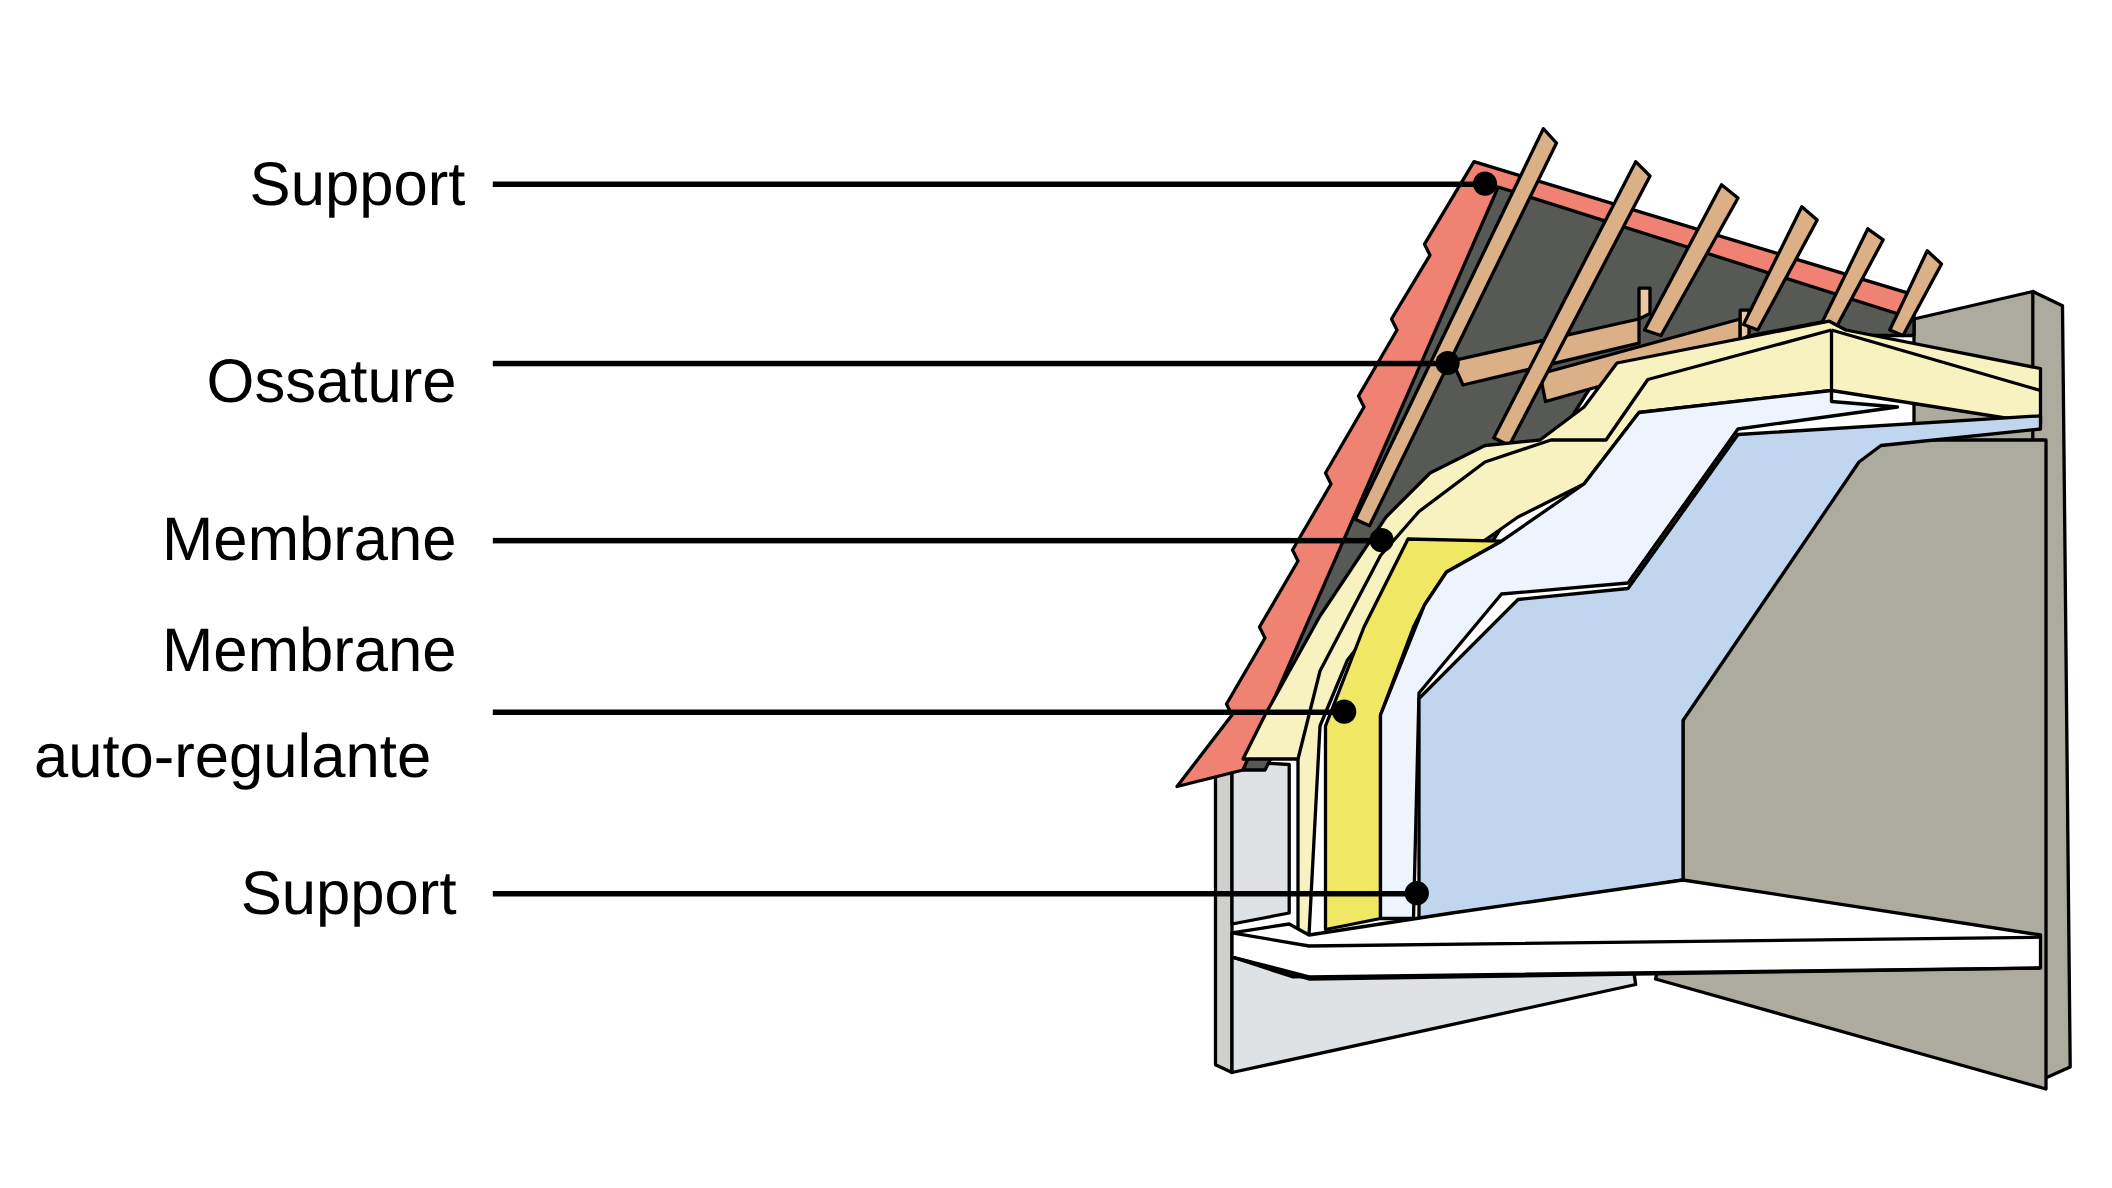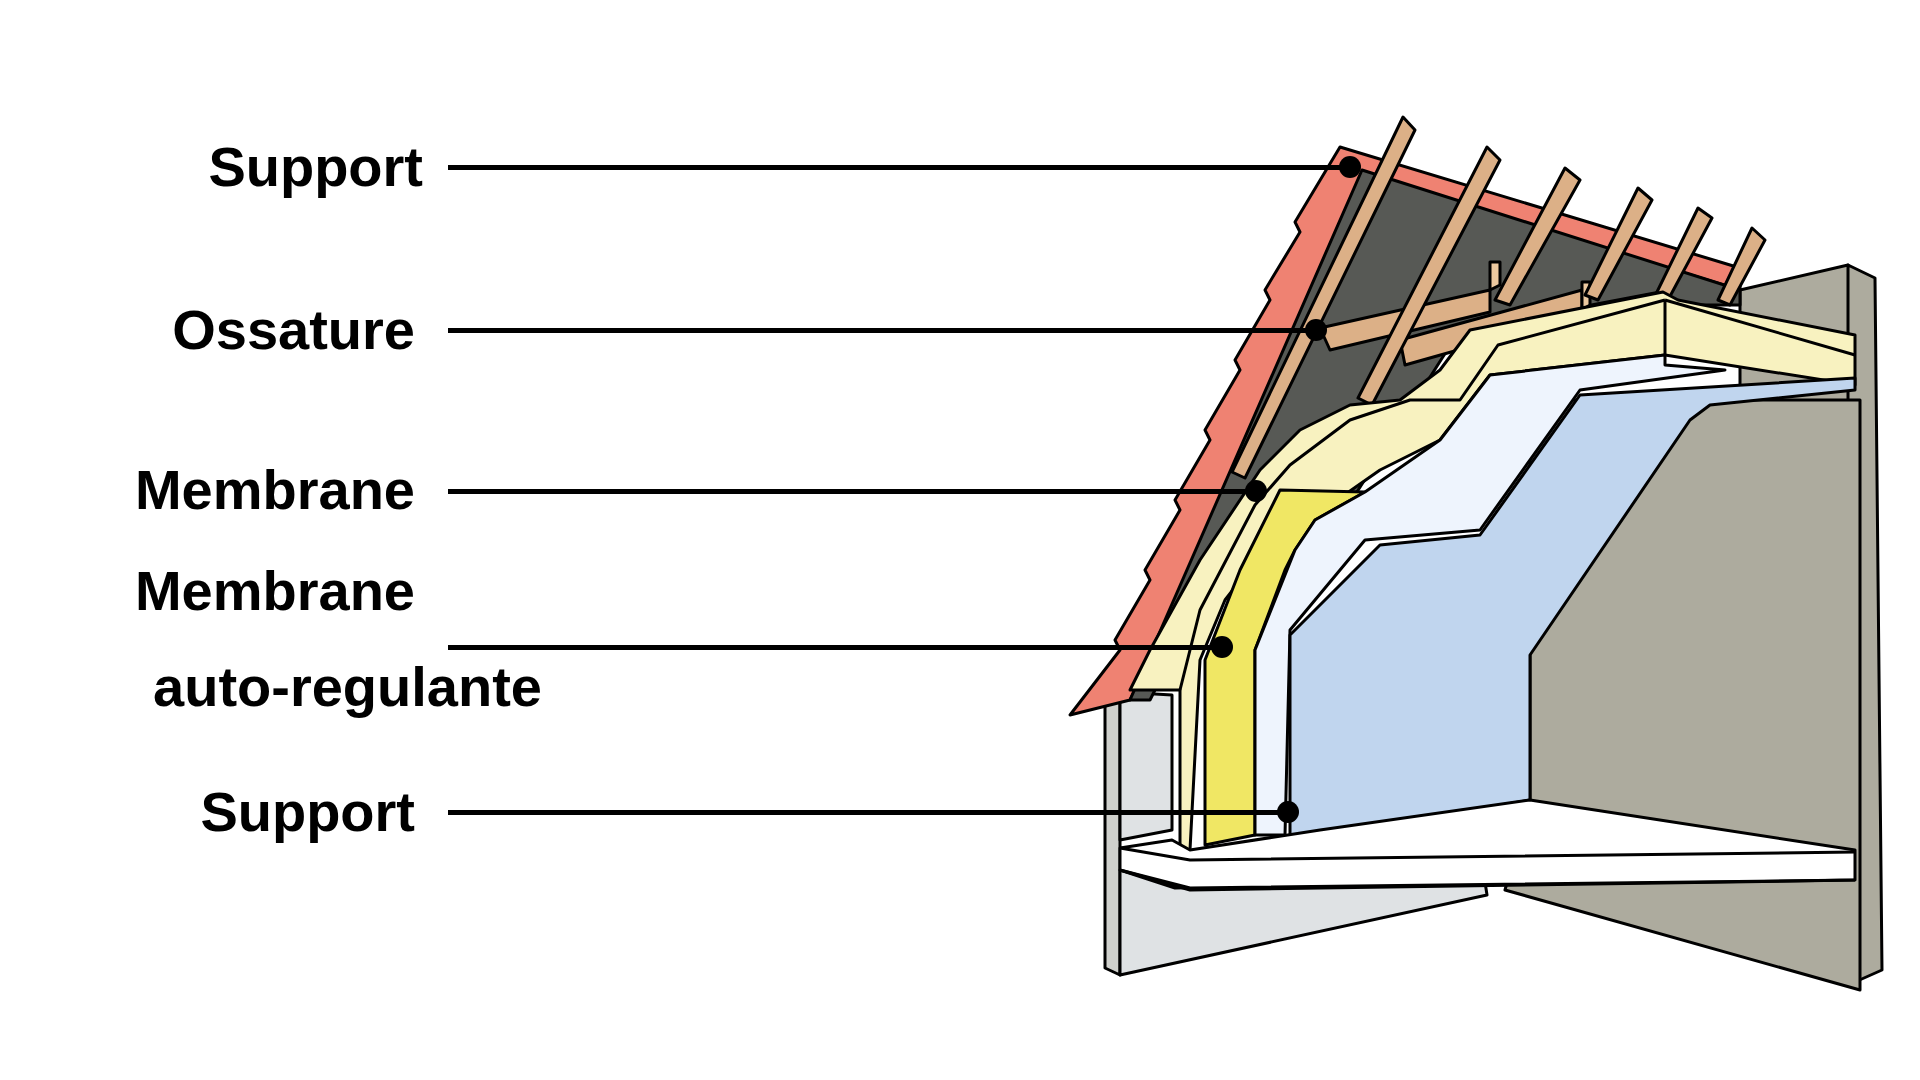--- a/index.html
+++ b/index.html
@@ -1,19 +1,19 @@
 <!DOCTYPE html>
 <html><head>
   <meta charset="utf-8">
   <style>
     html, body { margin: 0; padding: 0; background: #ffffff; }
     body { width: 1920px; height: 1080px; position: relative; overflow: hidden;
            font-family: "Liberation Sans", "DejaVu Sans", sans-serif; }
     #diagram { position: absolute; left: 0; top: 0; width: 1920px; height: 1080px; }
-    .label { position: absolute; color: #000; font-weight: 700; font-size: 56px;
+    .label { position: absolute; color: #000; font-weight: 400; font-size: 56px;
              line-height: 64px; text-align: right; white-space: nowrap;
              font-family: "Liberation Sans", "DejaVu Sans", sans-serif; }
     .leader { position: absolute; height: 5px; background: #000; }
     .dot { position: absolute; width: 22px; height: 22px; border-radius: 50%; background: #000; }
   </style>
 </head>
 <body>
 
 <svg id="diagram" viewBox="0 0 1920 1080" xmlns="http://www.w3.org/2000/svg" stroke="#000" stroke-width="3" stroke-linejoin="round">
 
@@ -61,24 +61,24 @@
   <polygon points="1580,395 1855,378 1855,390 1710,405 1690,420 1530,655 1530,800 1290,840 1290,635 1380,545 1480,535" fill="#c0d5ee"></polygon>
 
   <g>
     <polygon points="1120,848 1172,840 1190,850 1320,830 1530,800 1855,850 1855,880 1190,890 1120,870" fill="#ffffff"></polygon>
     <polyline points="1120,848 1190,860 1855,852" fill="none"></polyline>
     <polyline points="1120,870 1190,888 1855,880" fill="none"></polyline>
   </g>
 </svg>
 
 <div class="label" style="right:1497px; top:135px;">Support</div>
-<div class="label" style="right:1505px; top:298px;">Ossature</div>
+<div class="label" style="right:1505px; top:314px;">Ossature</div>
 <div class="label" style="right:1505px; top:458px;">Membrane</div>
 <div class="label" style="right:1505px; top:559px;">Membrane</div>
-<div class="label" style="right:1378px; top:655px;margin-left:35px;">auto-regulante</div>
+<div class="label" style="right:1528px; top:655px;margin-left:35px;">auto-regulante</div>
 <div class="label" style="right:1505px; top:780px;">Support</div>
 
 <div class="leader" style="left:448px; width:905px; top:165px;"></div>
 <div class="leader" style="left:448px; width:870px; top:328px;"></div>
 <div class="leader" style="left:448px; width:810px; top:489px;"></div>
 <div class="leader" style="left:448px; width:776px; top:645px;"></div>
 <div class="leader" style="left:448px; width:842px; top:810px;"></div>
 
 <div class="dot" style="left:1339px; top:156px;"></div>
 <div class="dot" style="left:1305px; top:319px;"></div>

